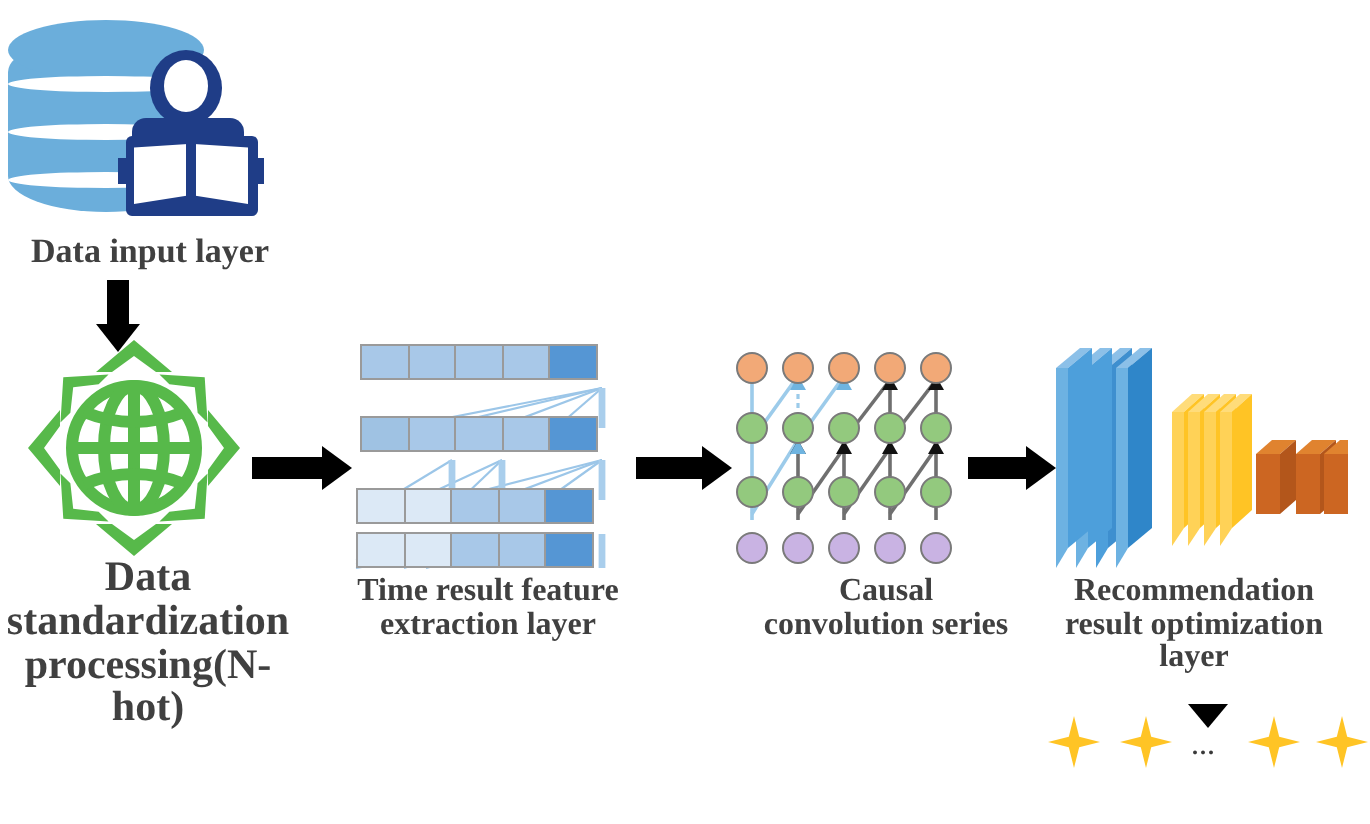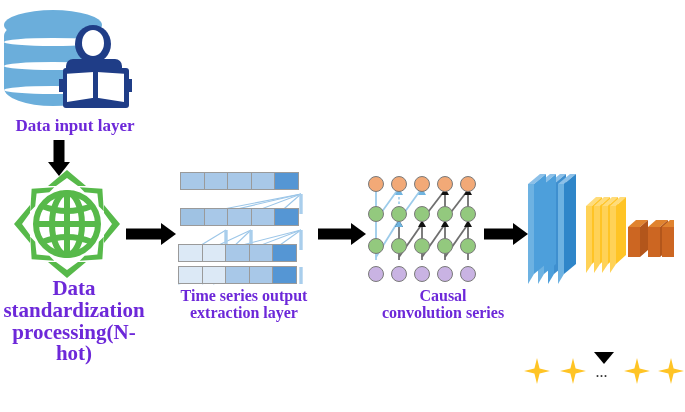--- a/index.html
+++ b/index.html
@@ -1,19 +1,19 @@
 <!DOCTYPE html>
 <html><head>
 <meta charset="utf-8">
 <style>
   html,body{margin:0;padding:0;background:#ffffff;}
   body{width:685px;height:412px;position:relative;overflow:hidden;
        font-family:"Liberation Serif",serif;}
   .stage{position:absolute;left:0;top:0;width:685px;height:412px;}
-  .lbl{position:absolute;text-align:center;font-weight:bold;color:#6d28d9;
+  .lbl{position:absolute;text-align:center;font-weight:bold;color:#404040;
        font-family:"Liberation Serif",serif;line-height:1.04;white-space:pre-line;}
 
   
   .arrowR{position:absolute;}
   .arrowR .shaft{position:absolute;left:0;top:50%;transform:translateY(-50%);
                  height:11px;background:#000;}
   .arrowR .head{position:absolute;right:0;top:50%;transform:translateY(-50%);
                 width:0;height:0;border-top:11px solid transparent;
                 border-bottom:11px solid transparent;border-left:15px solid #000;}
   .arrowD{position:absolute;}
@@ -206,21 +206,21 @@
     </div>
     <div class="tsRow" style="left:0px;top:94px;">
       <div class="tsCell" style="background:#DCE9F6"></div>
       <div class="tsCell" style="background:#DCE9F6"></div>
       <div class="tsCell" style="background:#A8C8E8"></div>
       <div class="tsCell" style="background:#A8C8E8"></div>
       <div class="tsCell" style="background:#5596D4"></div>
     </div>
   </div>
 
-  <div class="lbl" style="left:160px;top:288px;width:168px;font-size:16px;">Time series output
+  <div class="lbl" style="left:160px;top:288px;width:168px;font-size:16px;">Time result feature
 extraction layer</div>
 
   <div class="arrowR" style="left:318px;top:222px;width:48px;height:24px;">
     <div class="shaft" style="width:36px;"></div>
     <div class="head"></div>
   </div>
 
   <div class="ccWrap">
     <svg width="118" height="110" viewBox="0 0 118 110">
 
@@ -351,20 +351,23 @@
         <polygon points="124,55 136,55 136,85 124,85" fill="#CC6622"></polygon>
         <polygon points="136,55 144,48 144,78 136,85" fill="#B3561B"></polygon>
       </g>
       <g>
         <polygon points="138,55 146,48 158,48 150,55" fill="#E0832F"></polygon>
         <polygon points="138,55 150,55 150,85 138,85" fill="#CC6622"></polygon>
       </g>
     </svg>
   </div>
 
+  <div class="lbl" style="left:512px;top:288px;width:170px;font-size:16px;">Recommendation
+result optimization
+layer</div>
 
   <div class="starsWrap">
     <div class="star" style="left:6px;top:6px;"></div>
     <div class="star" style="left:42px;top:6px;"></div>
     <div class="tri" style="left:76px;top:0px;"></div>
     <div class="dots" style="left:78px;top:14px;">...</div>
     <div class="star" style="left:106px;top:6px;"></div>
     <div class="star" style="left:140px;top:6px;"></div>
   </div>
 

